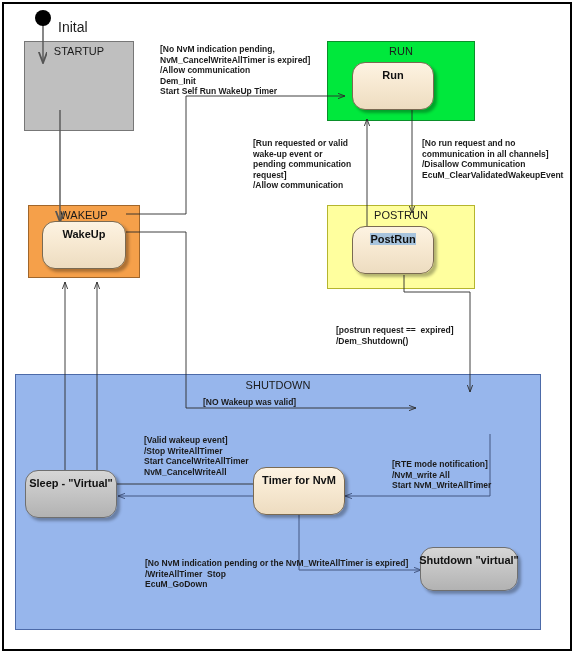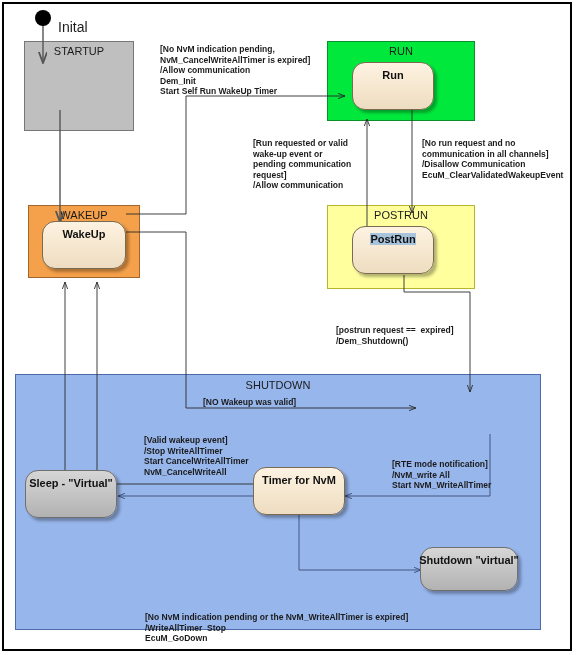--- a/index.html
+++ b/index.html
@@ -215,16 +215,16 @@
   <div class="note" style="left:392px; top:459px;">[RTE mode notification]
 /NvM_write All
 Start NvM_WriteAllTimer</div>
 
   <div class="note" style="left:144px; top:435px;">[Valid wakeup event]
 /Stop WriteAllTimer
 Start CancelWriteAllTimer
 NvM_CancelWriteAll</div>
 
 
-  <div class="note" style="left:145px; top:612px;">[No NvM indication pending or the NvM_WriteAllTimer is expired]
+  <div class="note" style="left:145px; top:558px;">[No NvM indication pending or the NvM_WriteAllTimer is expired]
 /WriteAllTimer  Stop
 EcuM_GoDown</div>
 </div>
 
 </body></html>

